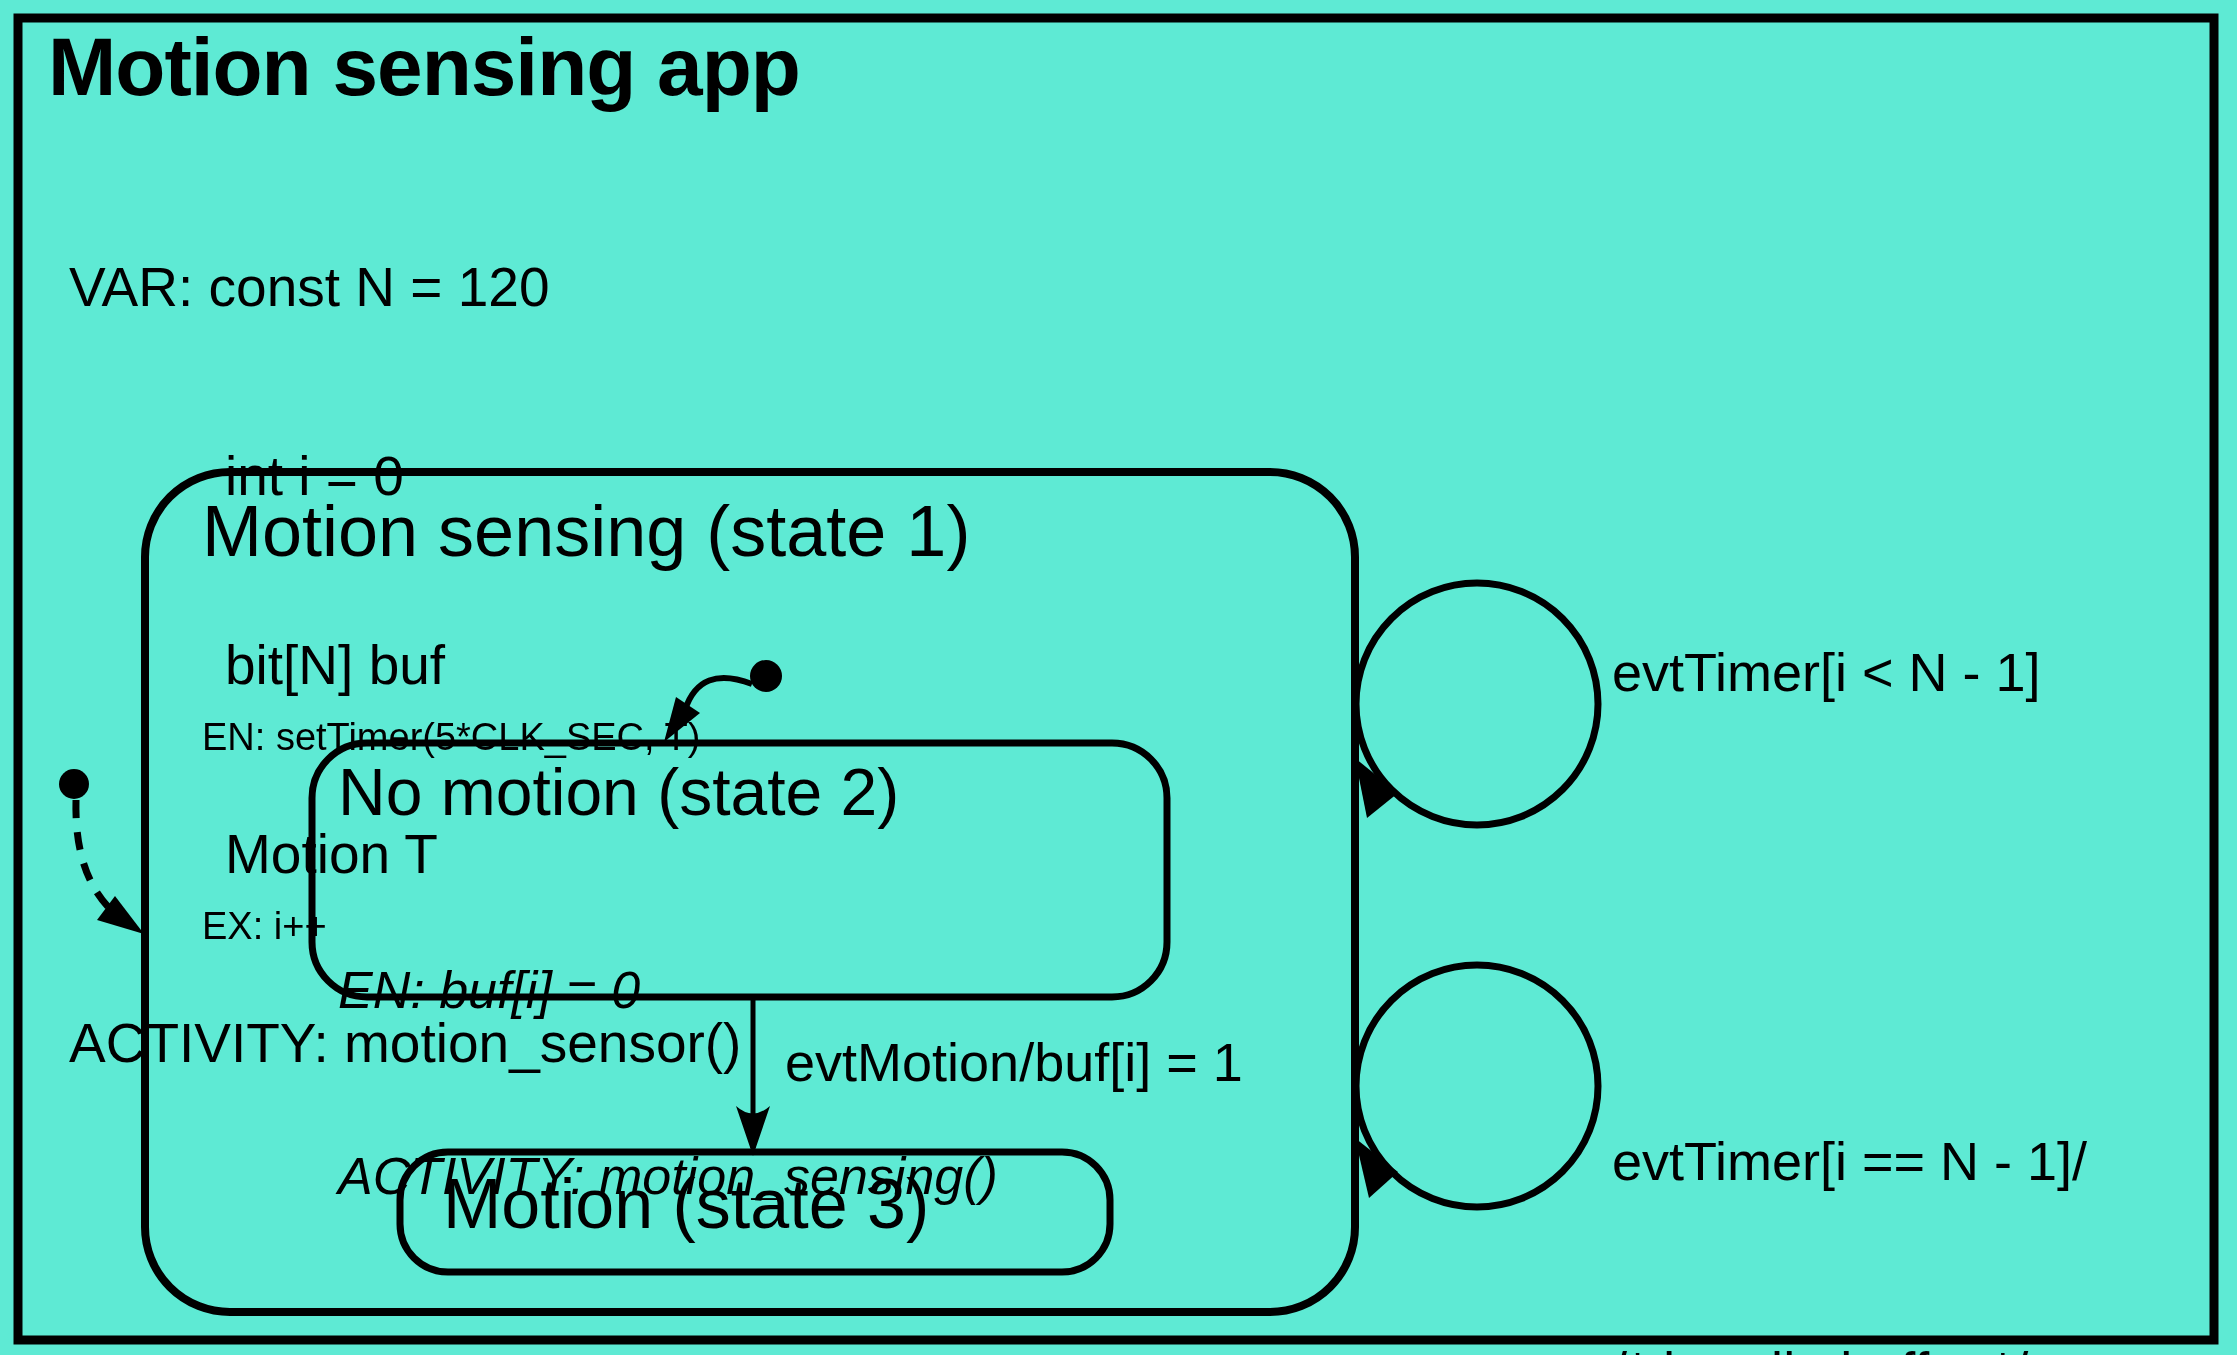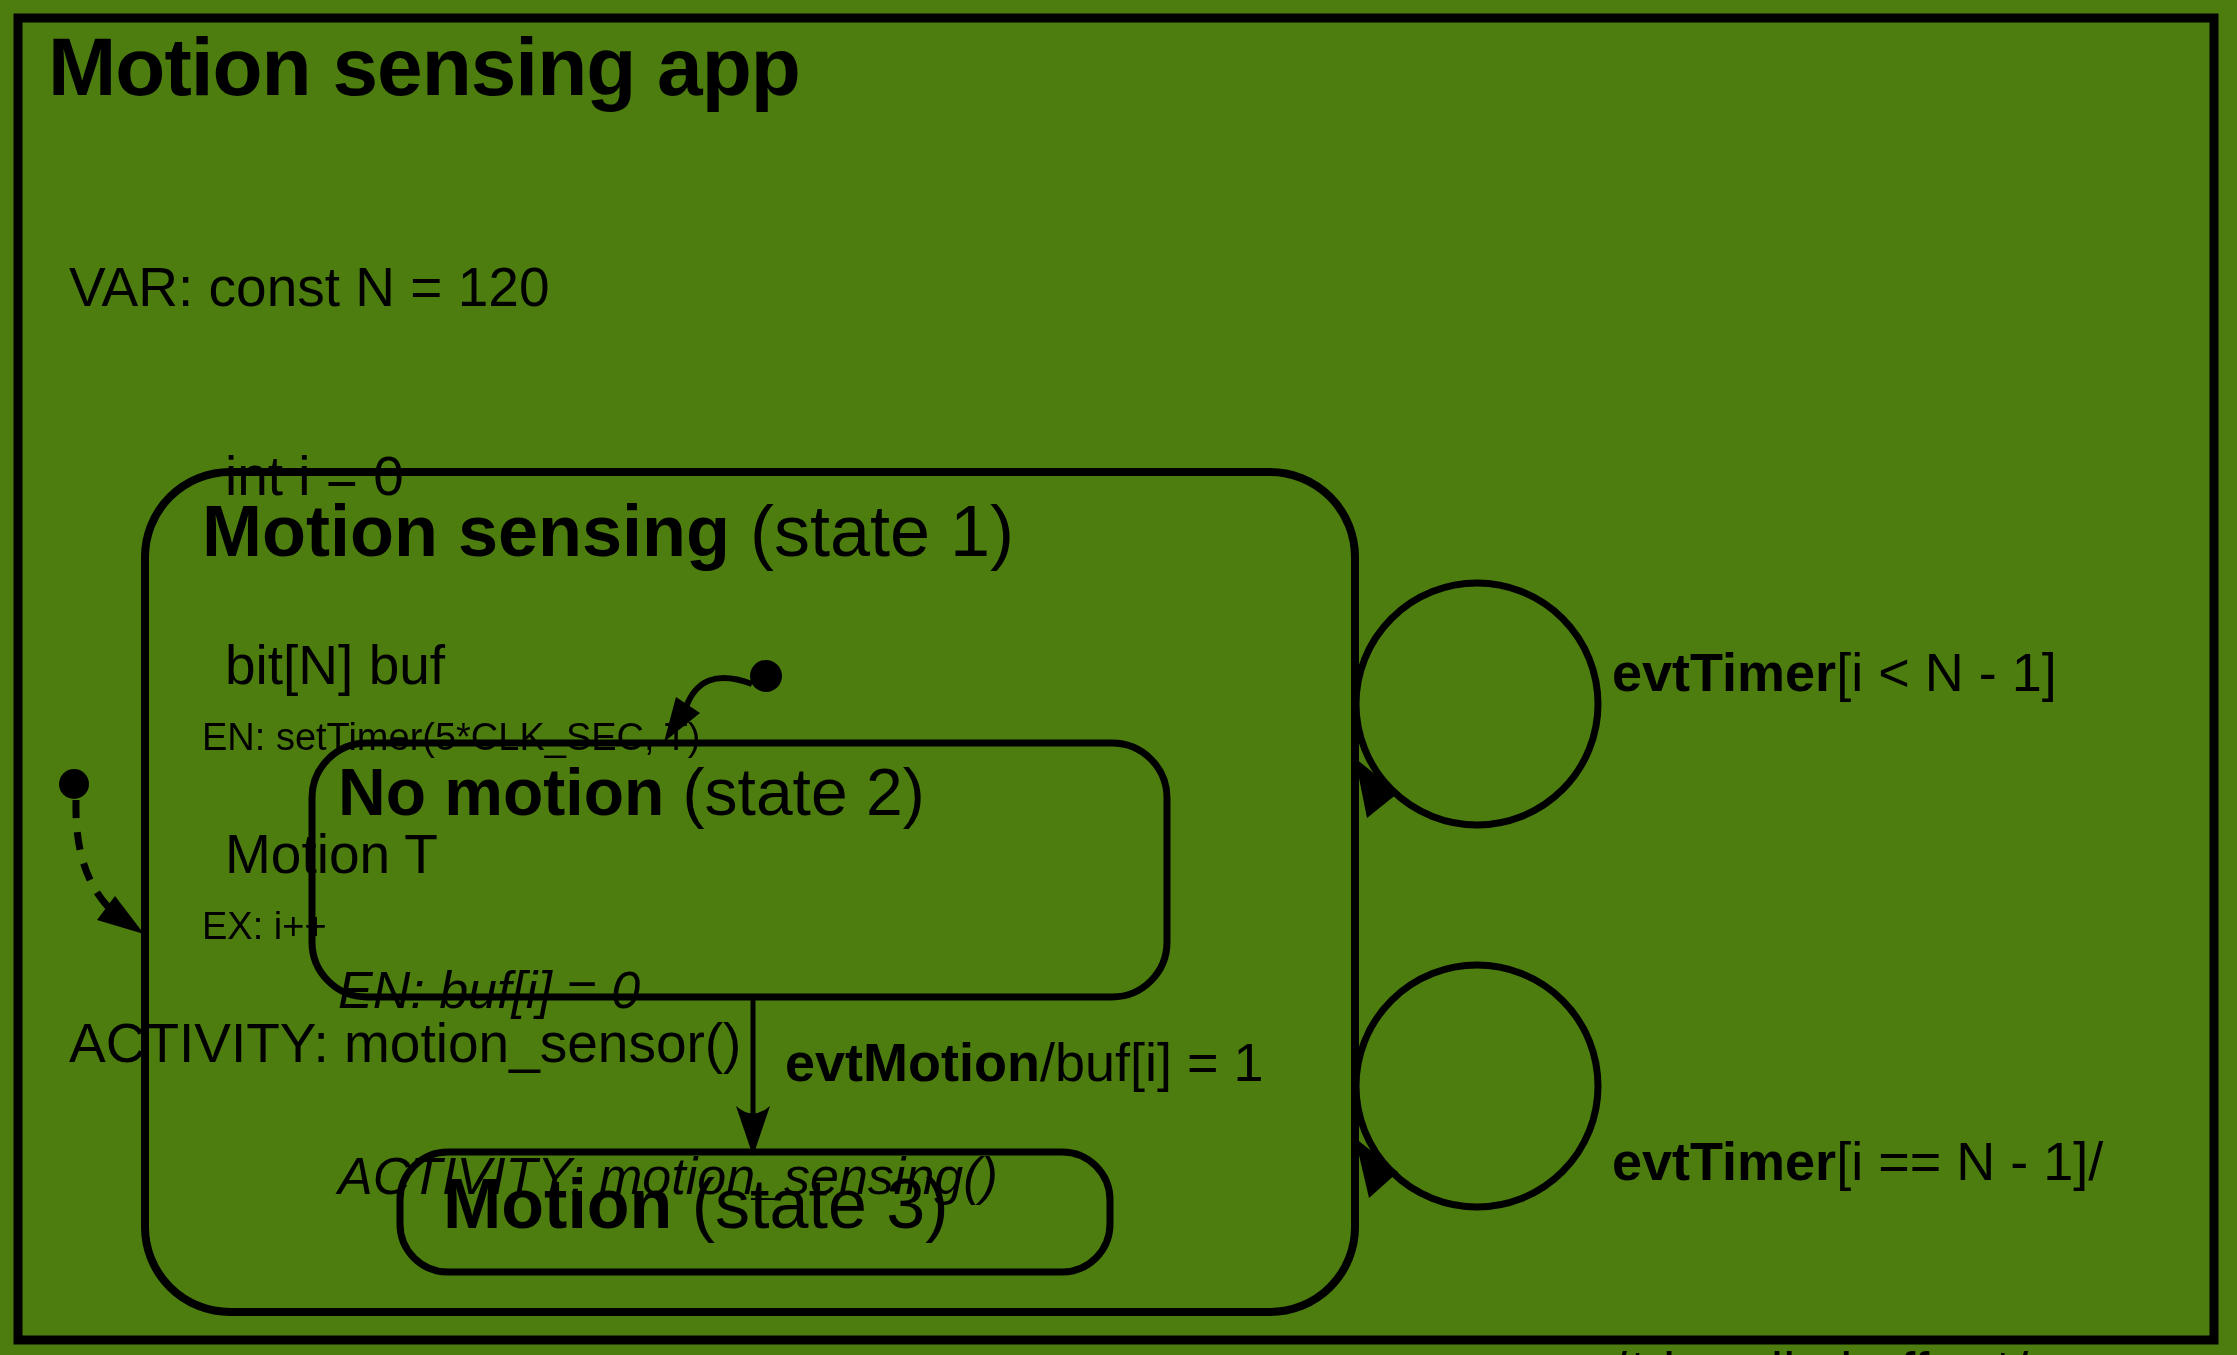--- a/index.html
+++ b/index.html
@@ -1,27 +1,27 @@
 <!DOCTYPE html>
 <html><head>
 <meta charset="utf-8">
 <style>
   html, body { margin: 0; padding: 0; background: #ffffff; }
   .canvas {
     position: relative;
     width: 2237px;
     height: 1355px;
-    background: #4d7c0f;
+    background: #5eead4;
     font-family: "Liberation Sans", "DejaVu Sans", sans-serif;
     color: #000000;
     overflow: hidden;
   }
   svg.shapes { position: absolute; left: 0; top: 0; }
   .txt { position: absolute; white-space: pre; }
-  .b { font-weight: bold; margin-top: 10px; }
+  .b { font-weight: normal; margin-top: 10px; }
 
   .diagram-title {
     left: 48px; top: 22px;
     font-size: 82px; font-weight: bold; letter-spacing: -1px;
     line-height: 1.1;
   }
   .decl {
     left: 52px; top: 130px;
     font-size: 55px; line-height: 63px; margin-left: 17px;
   }

